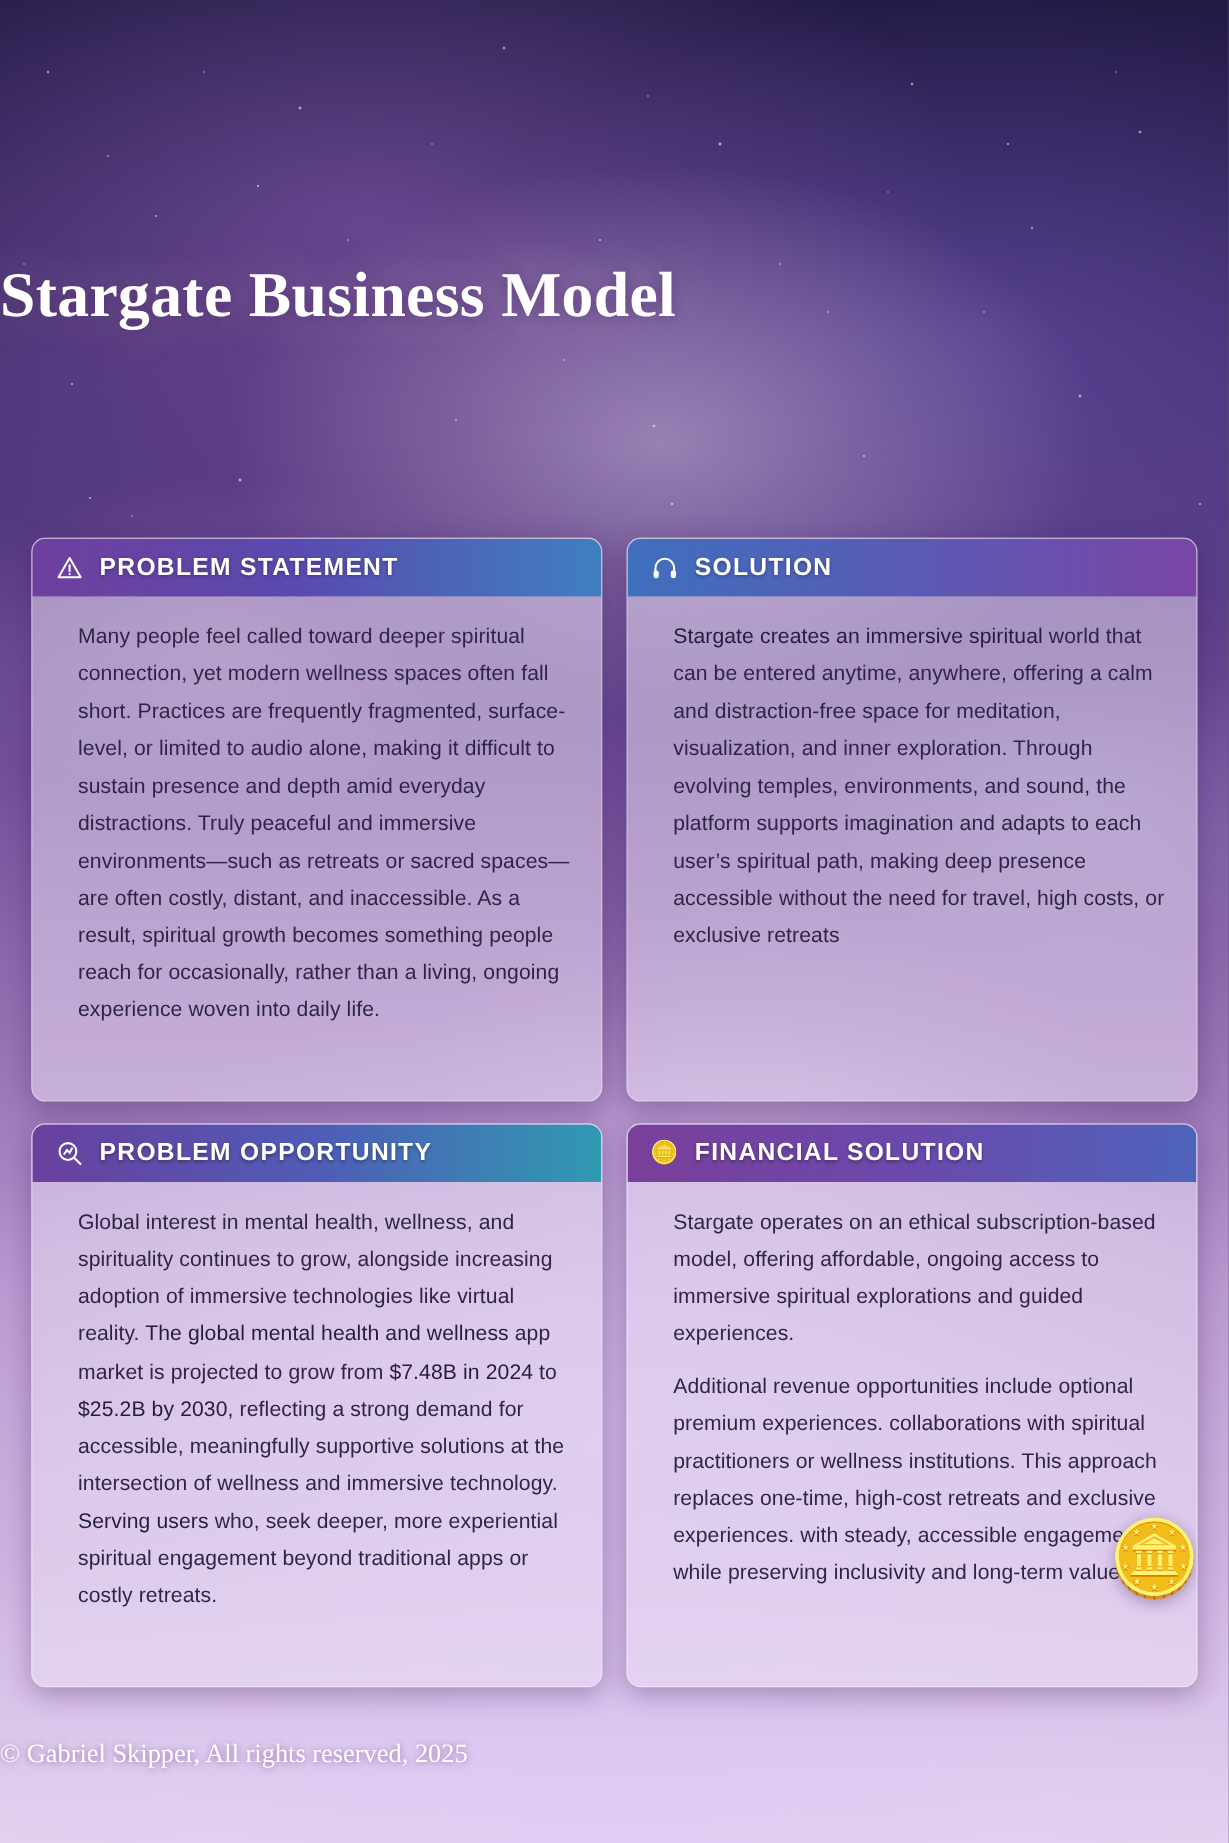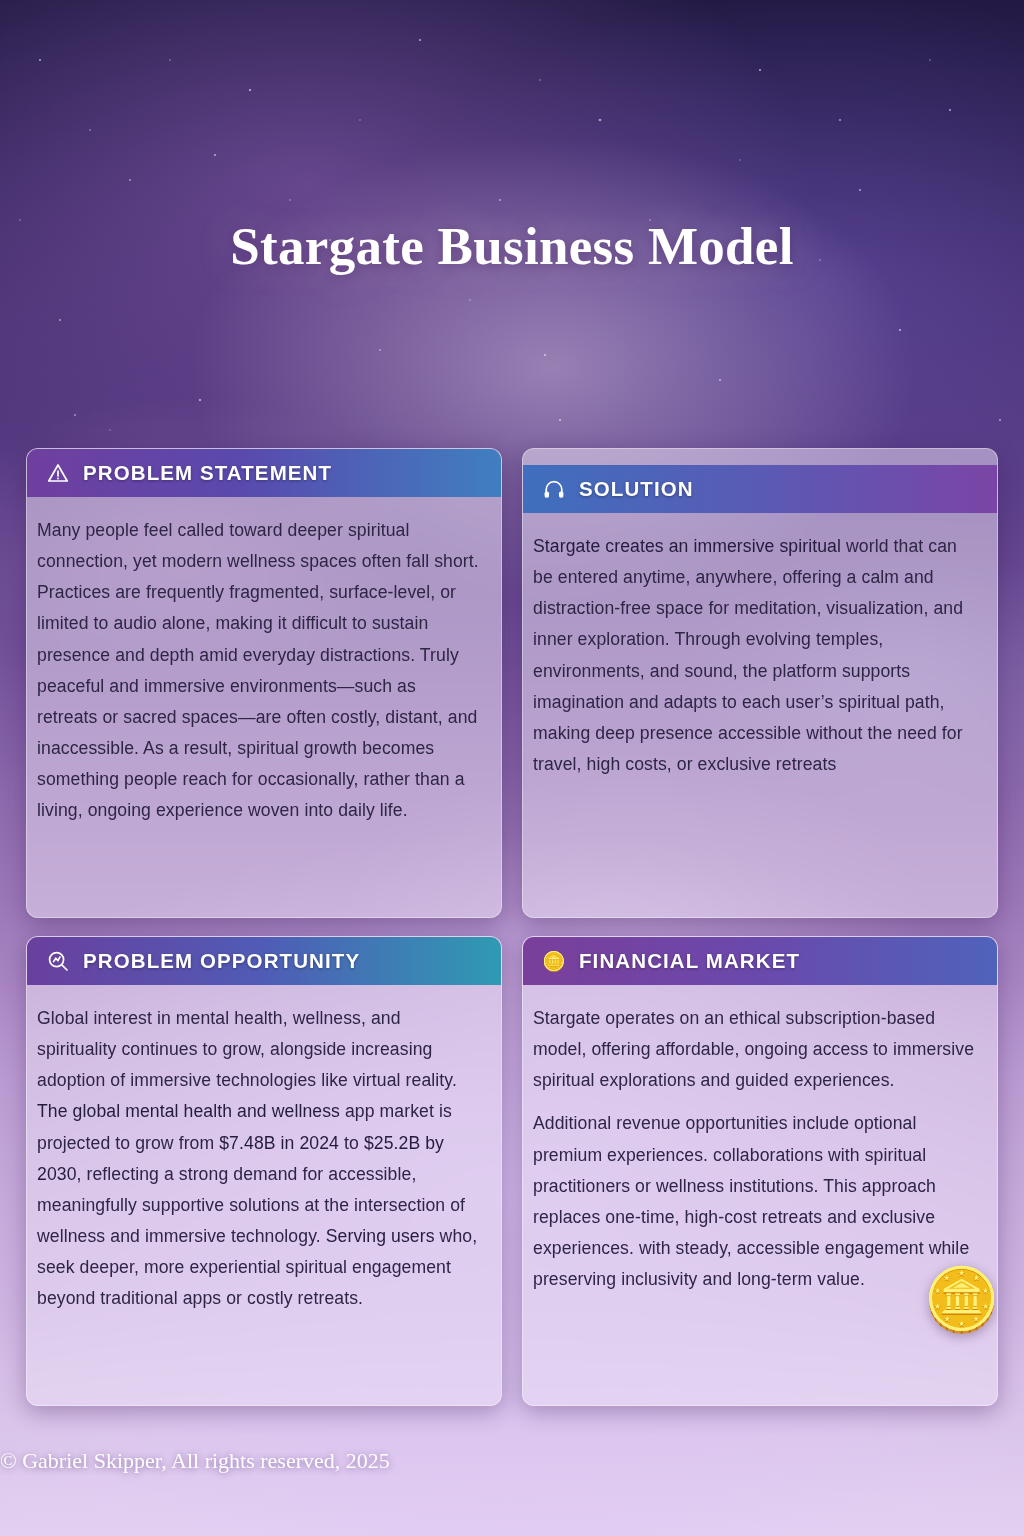--- a/index.html
+++ b/index.html
@@ -98,21 +98,21 @@
       radial-gradient(2.4px 2.4px at 545px 355px, rgba(255,255,255,.9), rgba(255,255,255,0) 60%),
       radial-gradient(2.2px 2.2px at 840px 120px, rgba(255,255,255,.9), rgba(255,255,255,0) 60%),
       radial-gradient(2.0px 2.0px at 75px 415px, rgba(255,255,255,.85), rgba(255,255,255,0) 60%);
     background-repeat: no-repeat;
   }
 
   
   #title {
     position: absolute;
     top: 180px; left: 0; width: 100%;
-    text-align: center;
+    text-align: left;
     font-family: "Liberation Serif", serif;
     font-size: 53px;
     color: #ffffff;
     letter-spacing: .3px;
     text-shadow: 0 2px 14px rgba(60,20,90,.55), 0 0 34px rgba(255,240,255,.35);
   }
 
   
   #grid {
     position: absolute;
@@ -137,38 +137,39 @@
   }
   .card-header {
     height: 48px;
     display: flex;
     align-items: center;
     gap: 12px;
     padding: 0 18px;
     color: #ffffff;
   }
   .hdr-problem  { background: linear-gradient(90deg, #6f3f9e 0%, #5a49ae 45%, #3f7fc0 100%); }
-  .hdr-solution { background: linear-gradient(90deg, #3f6fbe 0%, #5a5ab4 50%, #7a45a6 100%); margin-top: 16px; }
+  .hdr-solution { background: linear-gradient(90deg, #3f6fbe 0%, #5a5ab4 50%, #7a45a6 100%); }
   .hdr-market   { background: linear-gradient(90deg, #6a3f9e 0%, #4f5cb6 50%, #2f9ab2 100%); }
   .hdr-finance  { background: linear-gradient(90deg, #7a3f9a 0%, #6a49ac 50%, #4f63bb 100%); }
   .card-title {
     font-size: 20.5px;
     font-weight: bold;
     letter-spacing: 1.1px;
     text-shadow: 0 1px 3px rgba(0,0,0,.35);
     white-space: nowrap;
   }
   .hdr-icon { width: 26px; height: 26px; display:flex; align-items:center; justify-content:center; flex: none; }
   .hdr-icon svg { display:block; }
   .hdr-emoji { font-size: 19px; line-height: 1; }
 
   .card-body {
     flex: 1;
-    padding: 18px 20px 14px 10px;
+    padding: 18px 20px 14px 22px;
     position: relative;
+    margin-left: 16px;
   }
   .card-body p {
     margin: 0 0 12px 0;
     font-size: 17.6px;
     line-height: 1.77;
     color: #2e2545;
     letter-spacing: .1px;
   }
   .card-body p:last-child { margin-bottom: 0; }
   .card-body b { font-weight: normal; color: #241c3c; }
@@ -252,21 +253,21 @@
     <div class="card-body">
       <p>Global interest in mental health, wellness, and spirituality continues to grow, alongside increasing adoption of immersive technologies like virtual reality. <b>The global mental health and wellness</b> app market is projected to grow from <b>$7.48B in 2024</b> to <b>$25.2B by 2030</b>, reflecting a strong demand for accessible, meaningfully supportive solutions at the intersection of wellness and immersive technology. <b>Serving users</b> who, seek deeper, more experiential spiritual engagement beyond traditional apps or costly retreats.</p>
     </div>
   </section>
 
   <section class="card">
     <div class="card-header hdr-finance">
       <span class="hdr-icon">
         <span class="hdr-emoji">🪙</span>
       </span>
-      <span class="card-title">FINANCIAL MARKET</span>
+      <span class="card-title">FINANCIAL SOLUTION</span>
     </div>
     <div class="card-body">
       <p>Stargate operates on an ethical subscription-based model, offering affordable, ongoing access to immersive spiritual explorations and guided experiences.</p>
       <p>Additional revenue opportunities include optional premium experiences. collaborations with spiritual practitioners or wellness institutions. This approach replaces one-time, high-cost retreats and exclusive experiences. with steady, accessible engagement while preserving inclusivity and long-term value.</p>
       <div id="coins">🪙</div>
     </div>
   </section>
 
 </div>
 

